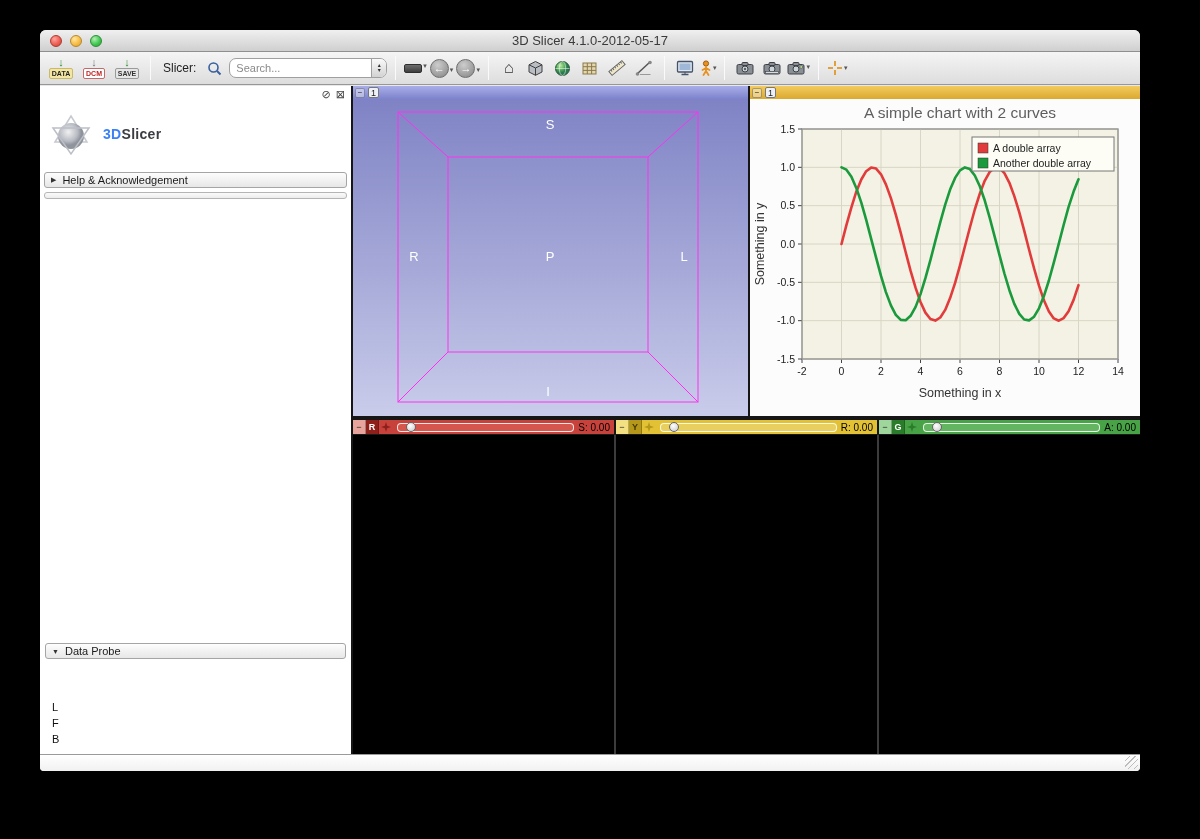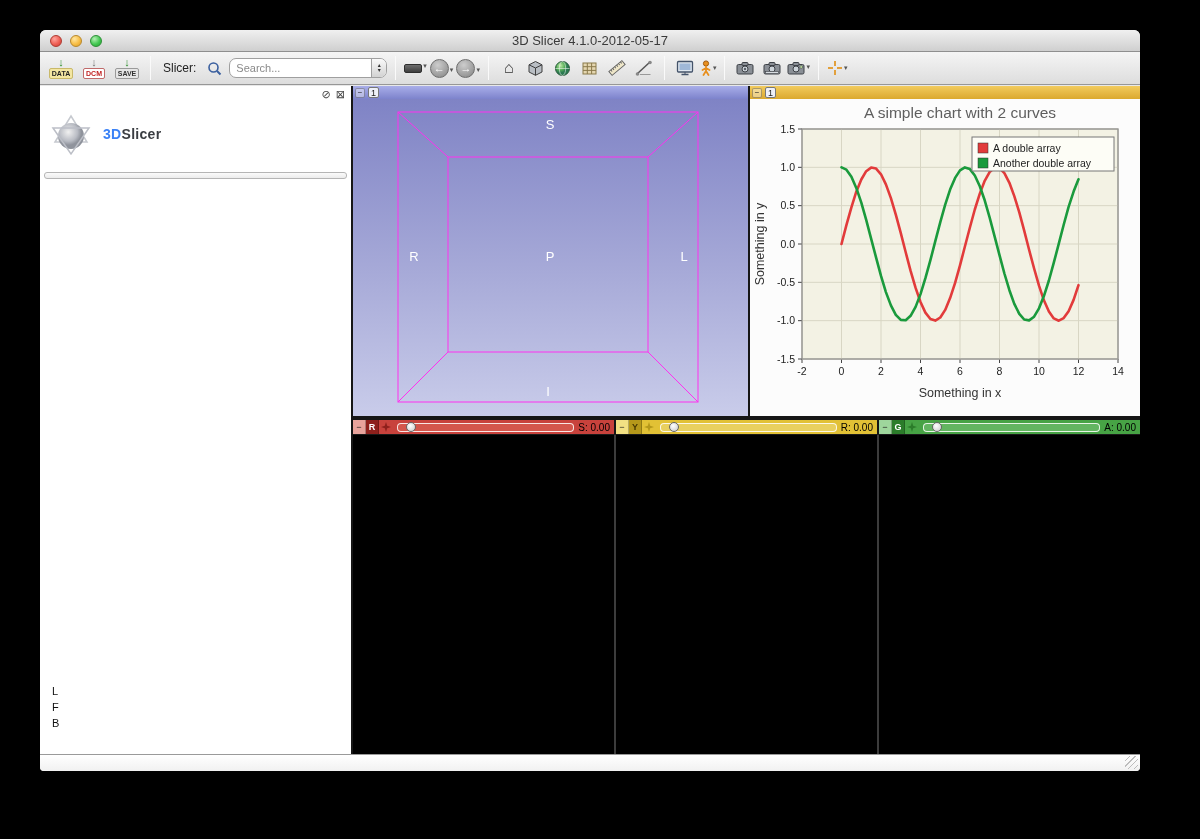--- a/index.html
+++ b/index.html
@@ -289,23 +289,31 @@
             </radialGradient>
               </defs>
             <polygon points="6,30 22,4 38,30" fill="none" stroke="#c6c9cf" stroke-width="1.5"></polygon>
             <circle cx="22" cy="24" r="13" fill="url(#lg1)"></circle>
             <polygon points="4,16 22,42 40,16" fill="none" stroke="#bcbfc7" stroke-width="1.5"></polygon>
           </svg>
           <span class="logo-text">
             <span class="logo-3d">3D</span><span class="logo-slicer">Slicer</span>
           </span>
         </div>
+        <div class="collapse-bar">
+          <span class="tri">▶</span>
+          <span>Help &amp; Acknowledgement</span>
+        </div>
         <div class="thin-bar"></div>
 
         <div class="probe-section">
+          <div class="collapse-bar">
+            <span class="tri">▼</span>
+            <span>Data Probe</span>
+          </div>
           <div class="probe-rows">
             <div>L</div>
             <div>F</div>
             <div>B</div>
           </div>
         </div>
       </div>
 
       <div class="right">
         <div class="row-top">

